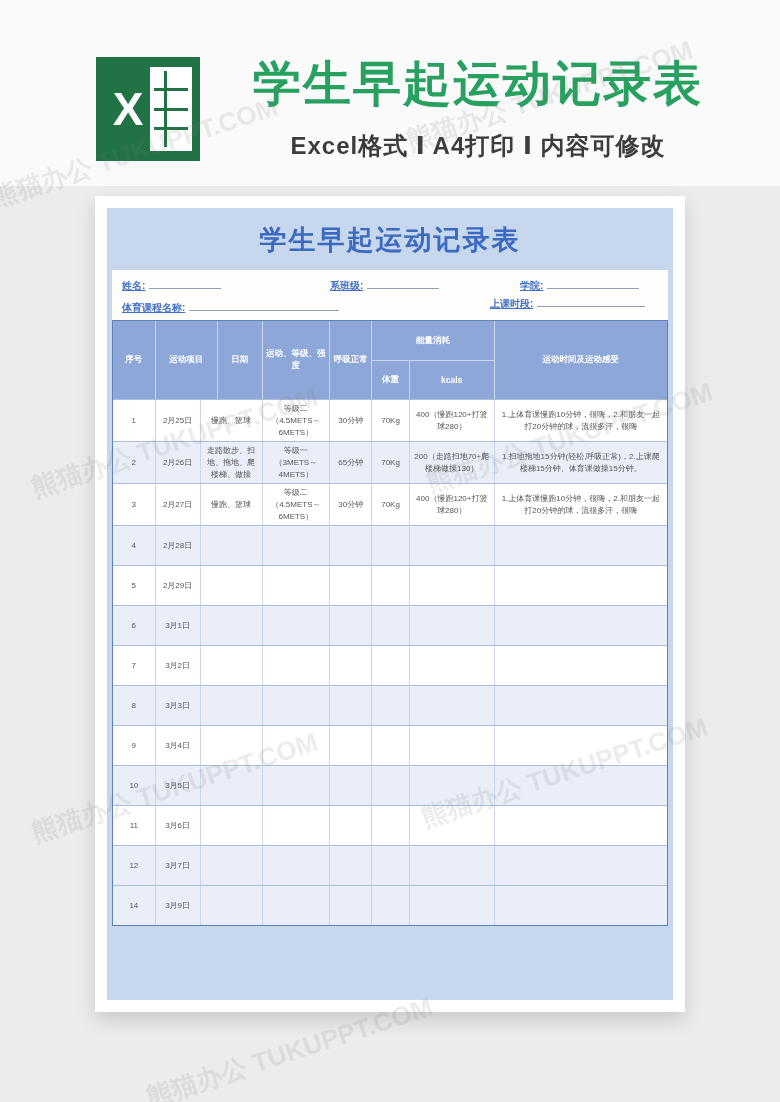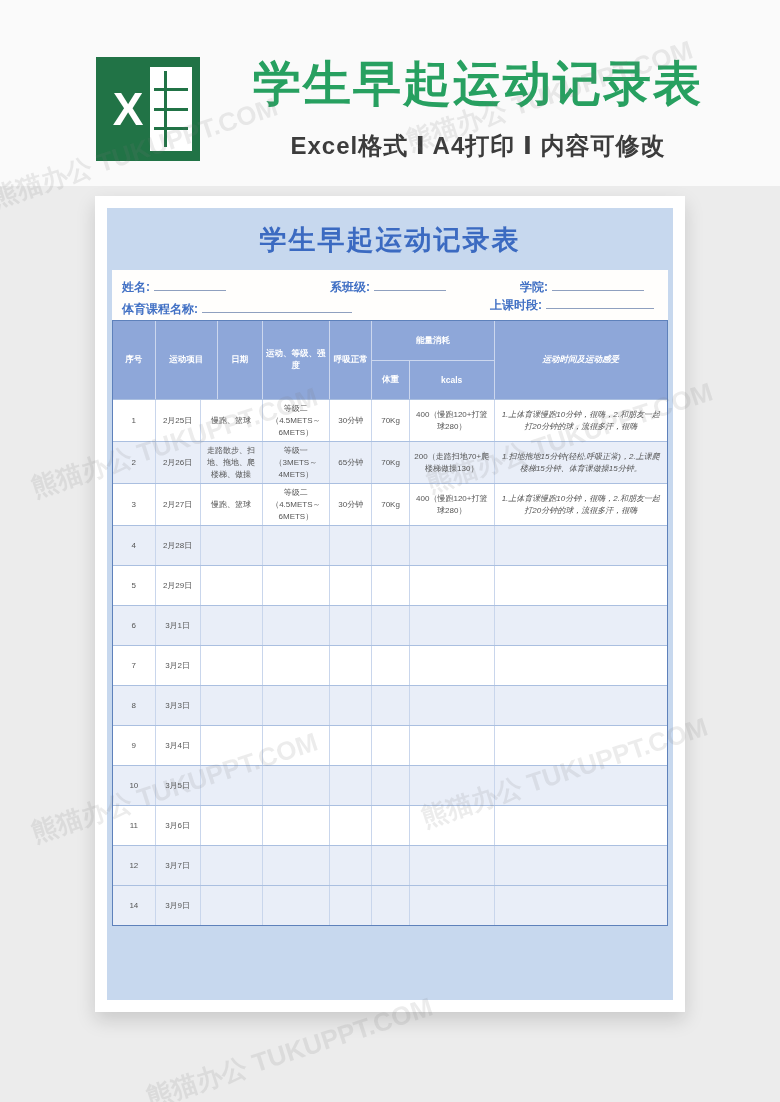--- a/index.html
+++ b/index.html
@@ -29,32 +29,32 @@
 
   
   .paper { position:absolute; left:95px; top:196px; width:590px; height:816px; background:#ffffff;
            box-shadow:0 8px 18px rgba(0,0,0,0.15); }
   .blue-panel { position:absolute; left:12px; top:12px; width:566px; height:792px; background:#c7d8ee; }
   .doc-title { padding-top:14px; text-align:center; font-size:27px; font-weight:bold; color:#3b6ac1;
                letter-spacing:2px; line-height:36px; }
 
   
   .form-band { position:relative; width:556px; height:50px; margin:12px auto 0; background:#fffefc; }
-  .field { position:absolute; font-size:12px; font-weight:bold; color:#4170c4; white-space:nowrap; }
+  .field { position:absolute; font-size:10px; font-weight:bold; color:#4170c4; white-space:nowrap;text-decoration:underline; }
   .field .line { display:inline-block; border-bottom:1px solid #8fa0bf; height:9px; margin-left:4px; vertical-align:baseline; }
   .f-name   { left:10px;  top:9px; }  .f-name .line   { width:72px; }
   .f-class  { left:218px; top:9px; }  .f-class .line  { width:72px; }
   .f-college{ left:408px; top:9px; }  .f-college .line{ width:92px; }
   .f-course { left:10px;  top:31px; } .f-course .line { width:150px; }
   .f-period { left:378px; top:27px; } .f-period .line { width:108px; }
 
   
   .xtable { width:556px; margin:0 auto; border:1.5px solid #5e81bb; background:#fff; }
   .c1{width:7.7%;} .c2{width:8.1%;} .c3{width:11.2%;} .c4{width:12.2%;}
-  .c5{width:7.6%;} .c6{width:6.8%;} .c7{width:15.3%;} .c8{width:31.1%;font-style:italic;}
+  .c5{width:7.6%;} .c6{width:6.8%;} .c7{width:15.3%;} .c8{width:31.1%;}
   .cg{width:22.1%;} 
 
   .thead { display:flex; height:78px; background:#8ea7d9; color:#fff; font-weight:bold; font-size:8.5px; }
   .hcell { display:flex; align-items:center; justify-content:center; text-align:center;
            border-right:1px solid rgba(255,255,255,0.55); padding:2px; }
   .hcell:last-child { border-right:none; }
   .hgroup { display:flex; flex-direction:column; border-right:1px solid rgba(255,255,255,0.55);justify-content:center; }
   .hgroup-top { flex:0 0 40px; display:flex; align-items:center; justify-content:center;
                 border-bottom:1px solid rgba(255,255,255,0.55); }
   .hgroup-bottom { flex:1; display:flex; }

